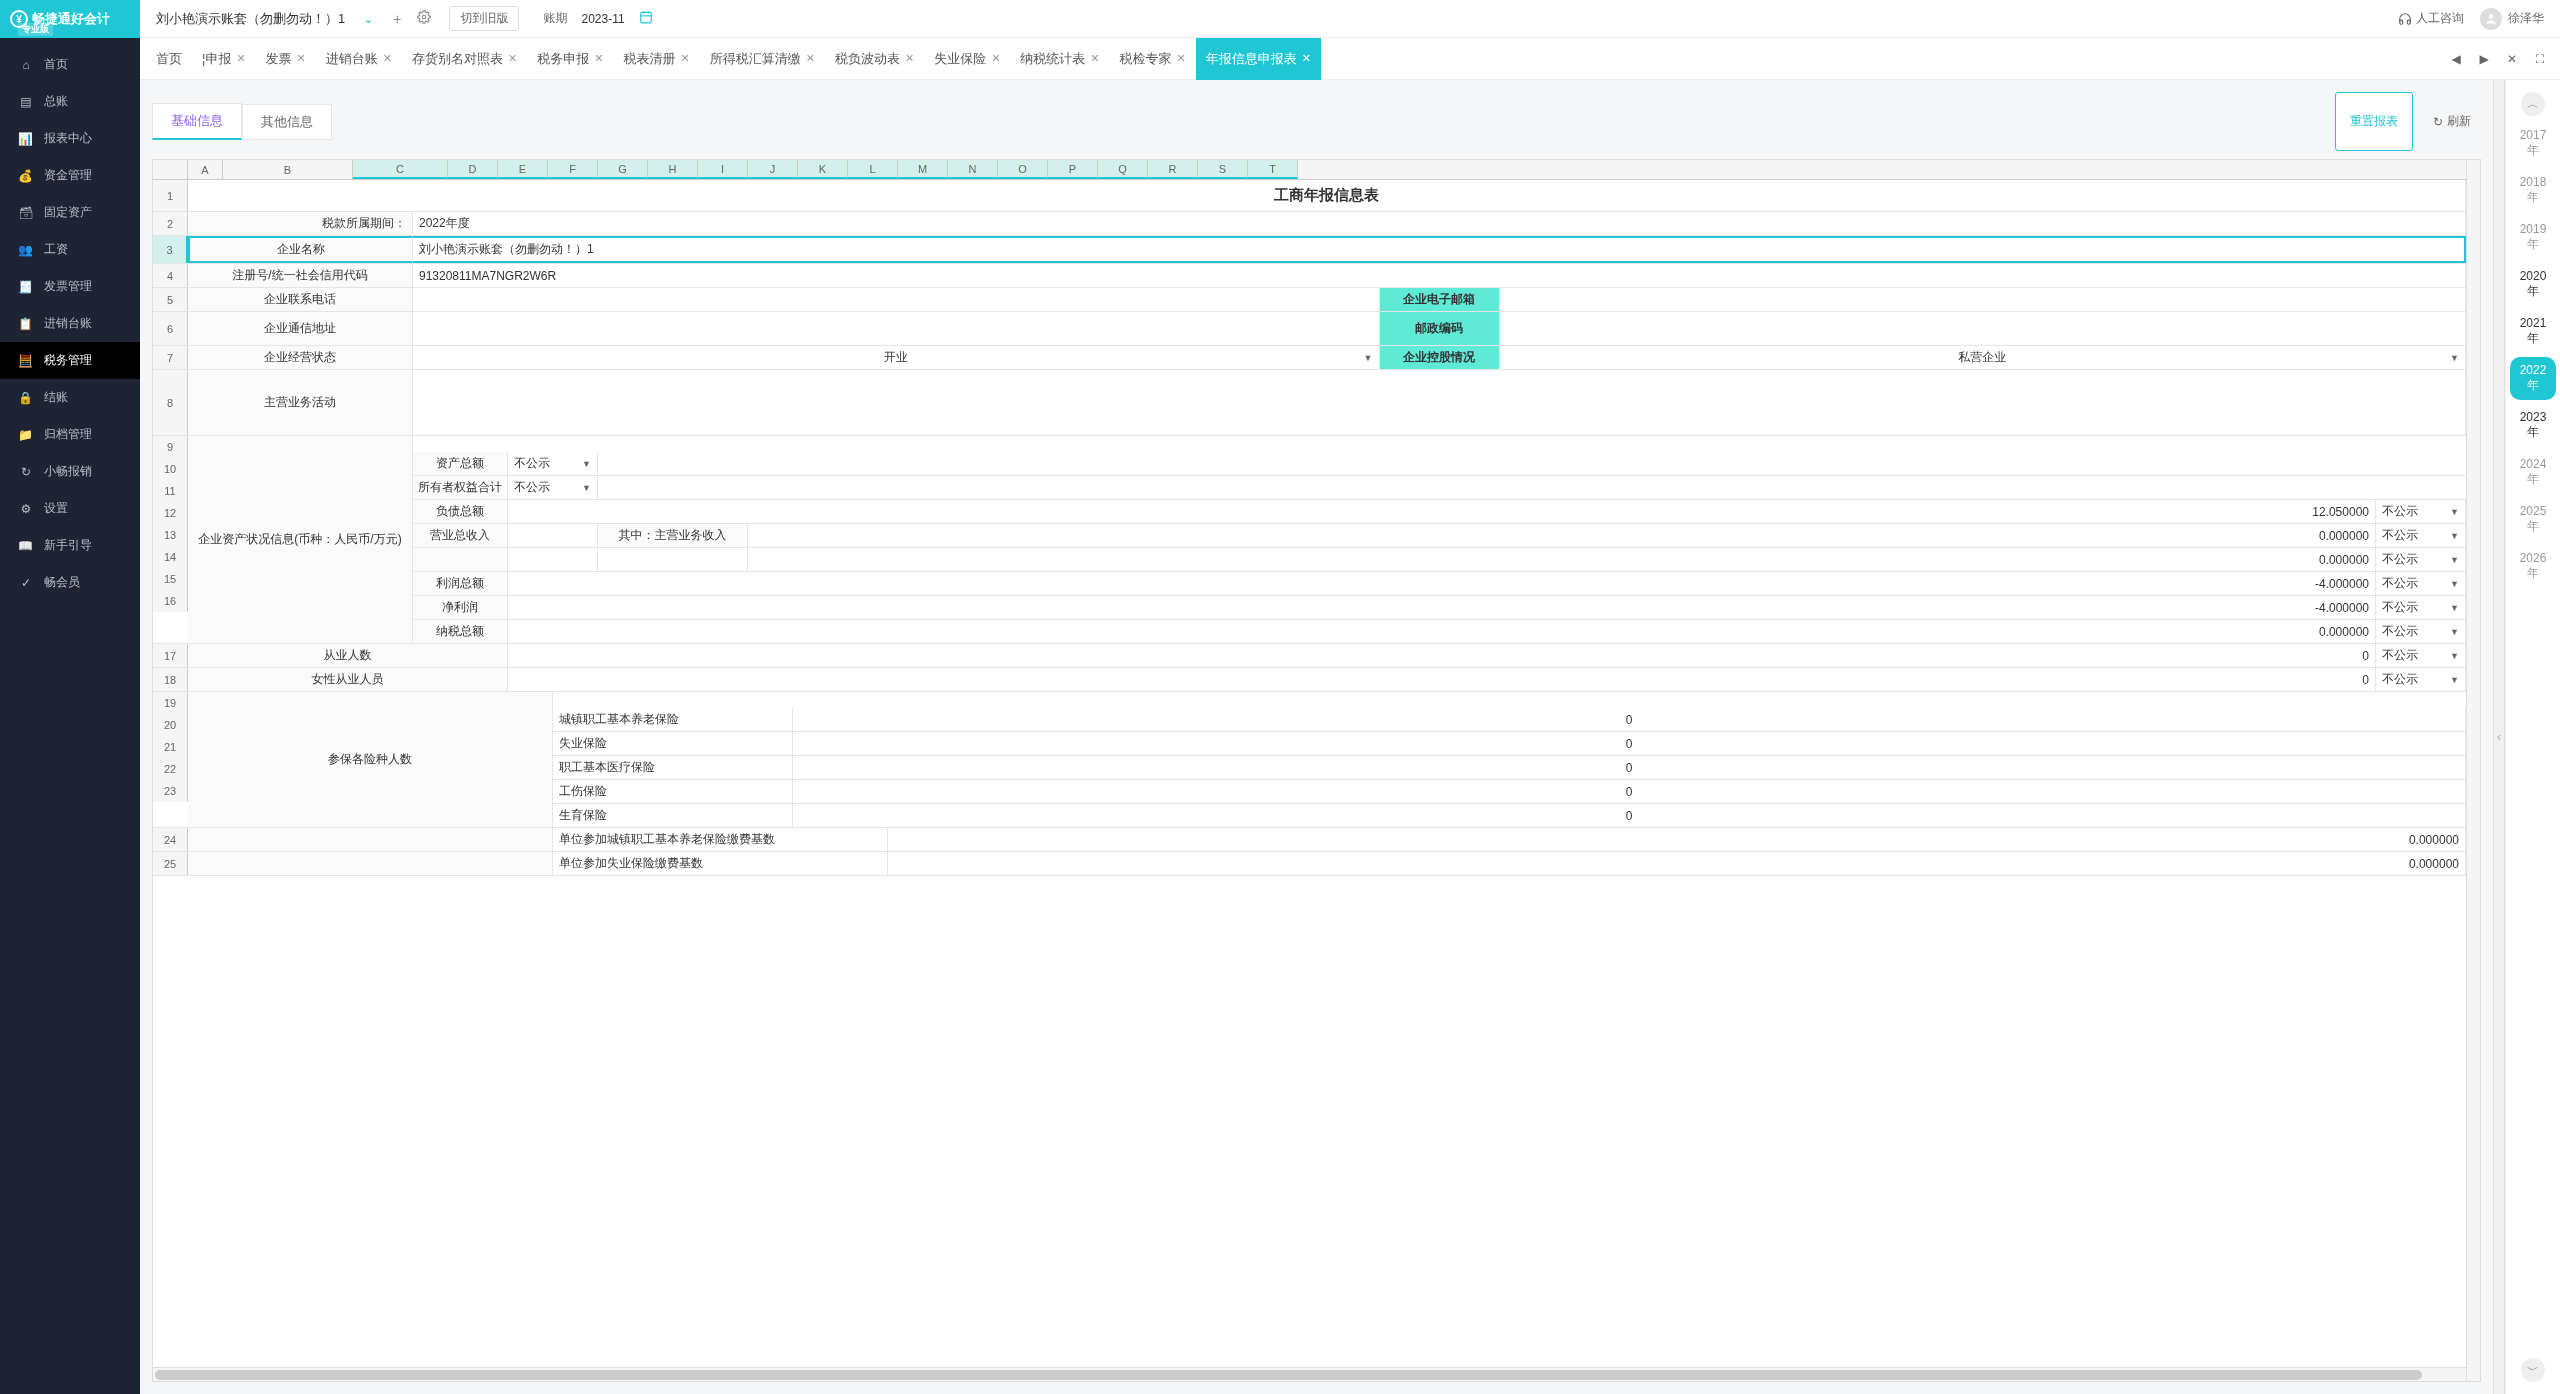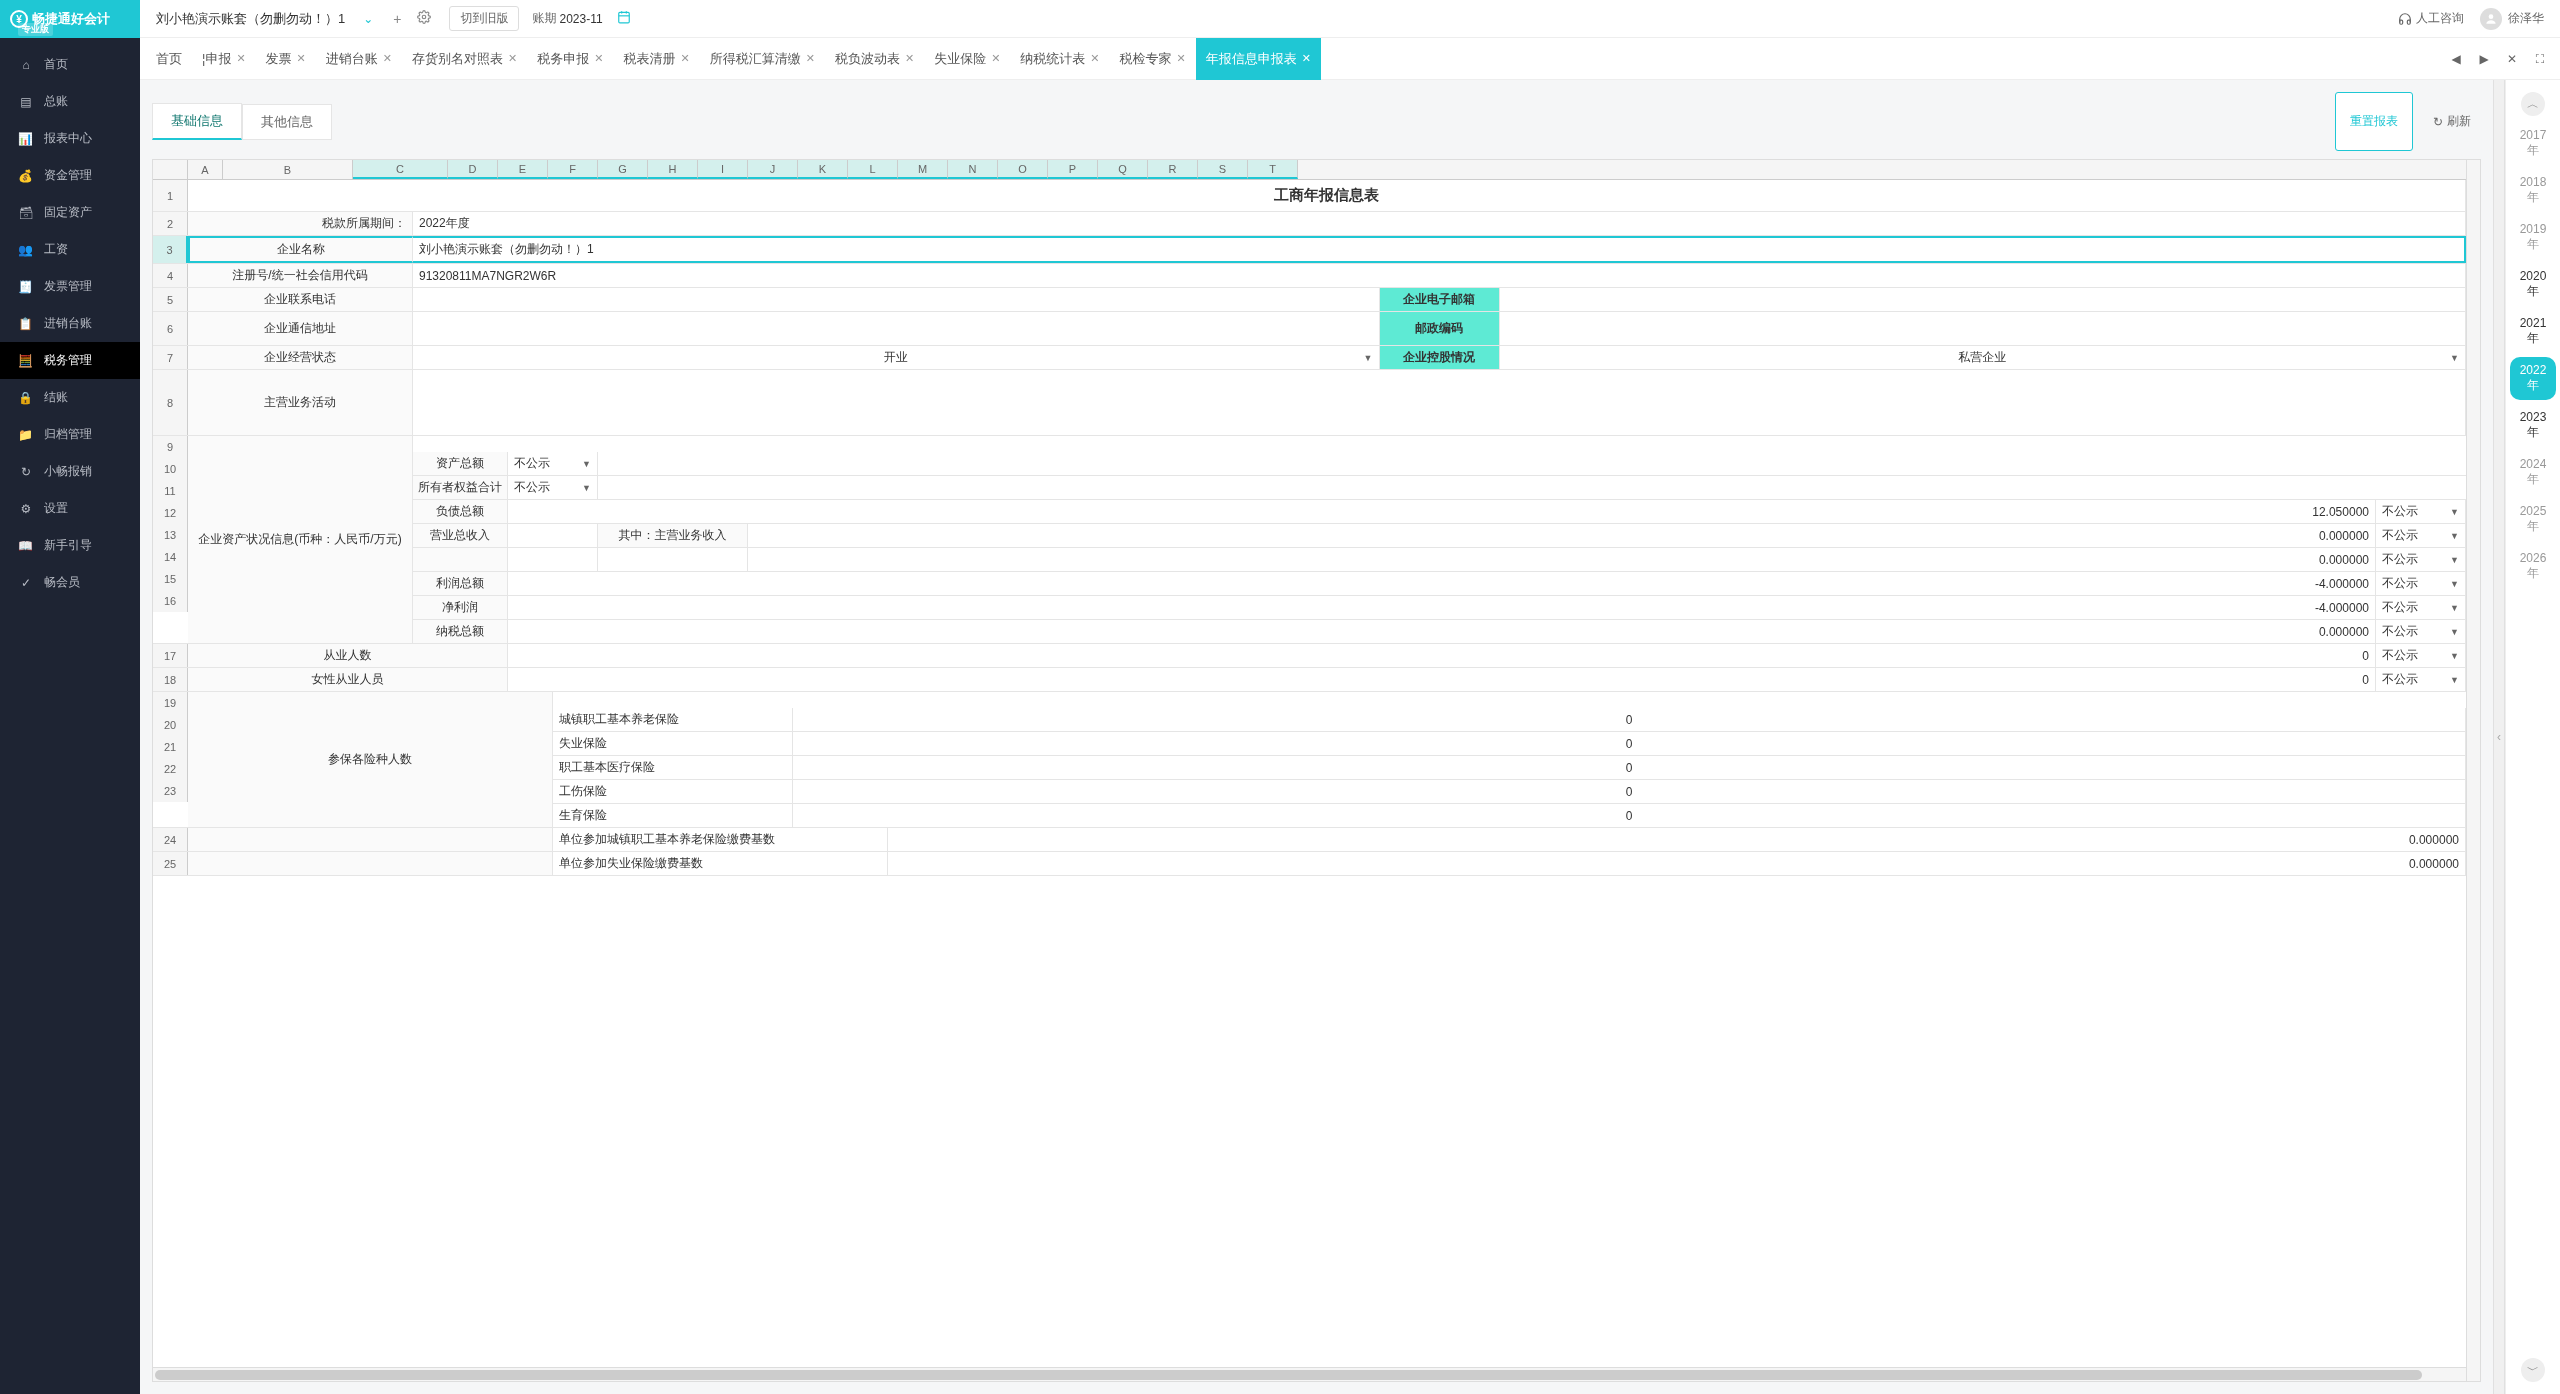--- a/index.html
+++ b/index.html
@@ -12,38 +12,38 @@
 .nav { flex: 1; padding-top: 8px; }
 .nav-item { display: flex; align-items: center; padding: 10px 18px; cursor: pointer; color: #b8bcc5; }
 .nav-item.active { background: #000; color: #fff; }
 .nav-icon { width: 16px; height: 16px; margin-right: 10px; display: inline-flex; align-items: center; justify-content: center; }
 .main { flex: 1; display: flex; flex-direction: column; background: #fff; min-width: 0; }
 .header { height: 38px; display: flex; align-items: center; padding: 0 16px; border-bottom: 1px solid #eee; }
 .account-name { font-size: 13px; color: #333; margin-right: 6px; }
 .dropdown-arrow { color: #1fc7d4; margin: 0 12px; cursor: pointer; }
 .header-icon { margin: 0 8px; color: #888; cursor: pointer; font-size: 14px; }
 .old-ver-btn { border: 1px solid #ddd; padding: 3px 10px; border-radius: 3px; color: #666; cursor: pointer; margin: 0 10px; }
-.period-label { color: #666; margin: 0 3px; }
+.period-label { color: #666; margin: 0 14px; }
 .period-value { color: #333; margin-right: 6px; }
 .header-right { margin-left: auto; display: flex; align-items: center; }
 .consult { display: flex; align-items: center; color: #666; margin-right: 16px; cursor: pointer; }
 .user-area { display: flex; align-items: center; color: #666; cursor: pointer; }
 .avatar { width: 22px; height: 22px; background: #ddd; border-radius: 50%; margin-right: 6px; display: inline-flex; align-items: center; justify-content: center; color: #fff; }
 .tabs-bar { height: 42px; display: flex; align-items: center; background: #fff; border-bottom: 1px solid #eee; padding: 0 6px; }
 .tab { padding: 0 10px; height: 42px; display: flex; align-items: center; color: #555; cursor: pointer; white-space: nowrap; font-size: 13px; }
 .tab.active { background: #1fc7d4; color: #fff; }
 .tab-close { margin-left: 5px; font-size: 11px; color: #999; cursor: pointer; }
 .tab.active .tab-close { color: #fff; }
 .tab-nav-controls { margin-left: auto; display: flex; align-items: center; }
 .tab-nav-btn { width: 24px; height: 24px; display: flex; align-items: center; justify-content: center; color: #666; cursor: pointer; margin: 0 2px; }
 .content-area { flex: 1; display: flex; background: #f5f6f7; min-height: 0; }
 .sheet-wrapper { flex: 1; display: flex; flex-direction: column; padding: 12px; min-width: 0; }
 .sheet-tabs-row { display: flex; align-items: center; margin-bottom: 8px; }
 .sheet-tab { padding: 8px 18px; background: #fff; color: #666; cursor: pointer; border: 1px solid #e5e5e5; font-size: 13px; }
-.sheet-tab.active { color: #0f766e; border-bottom: 2px solid #1fc7d4; background: #fff; }
+.sheet-tab.active { color: #8b5cf6; border-bottom: 2px solid #1fc7d4; background: #fff; }
 .action-buttons { margin-left: auto; display: flex; gap: 10px; }
 .btn-reset { border: 1px solid #1fc7d4; color: #1fc7d4; padding: 20px 14px; border-radius: 3px; cursor: pointer; background: #fff; }
 .btn-refresh { color: #666; padding: 5px 10px; cursor: pointer; display: flex; align-items: center; }
 .spreadsheet { flex: 1; display: flex; flex-direction: column; background: #fff; border: 1px solid #ddd; min-height: 0; position: relative; }
 .col-headers { display: flex; height: 20px; background: #f5f5f5; border-bottom: 1px solid #ccc; }
 .col-header, .row-header-corner { border-right: 1px solid #ccc; display: flex; align-items: center; justify-content: center; font-size: 11px; color: #666; }
 .row-header-corner { width: 35px; background: #f5f5f5; }
 .col-header.selected { background: #d4f0ed; border-bottom: 2px solid #1fc7d4; }
 .sheet-body { flex: 1; overflow: auto; }
 .sheet-row { display: flex; border-bottom: 1px solid #e5e5e5; min-height: 22px; align-items: stretch; }

